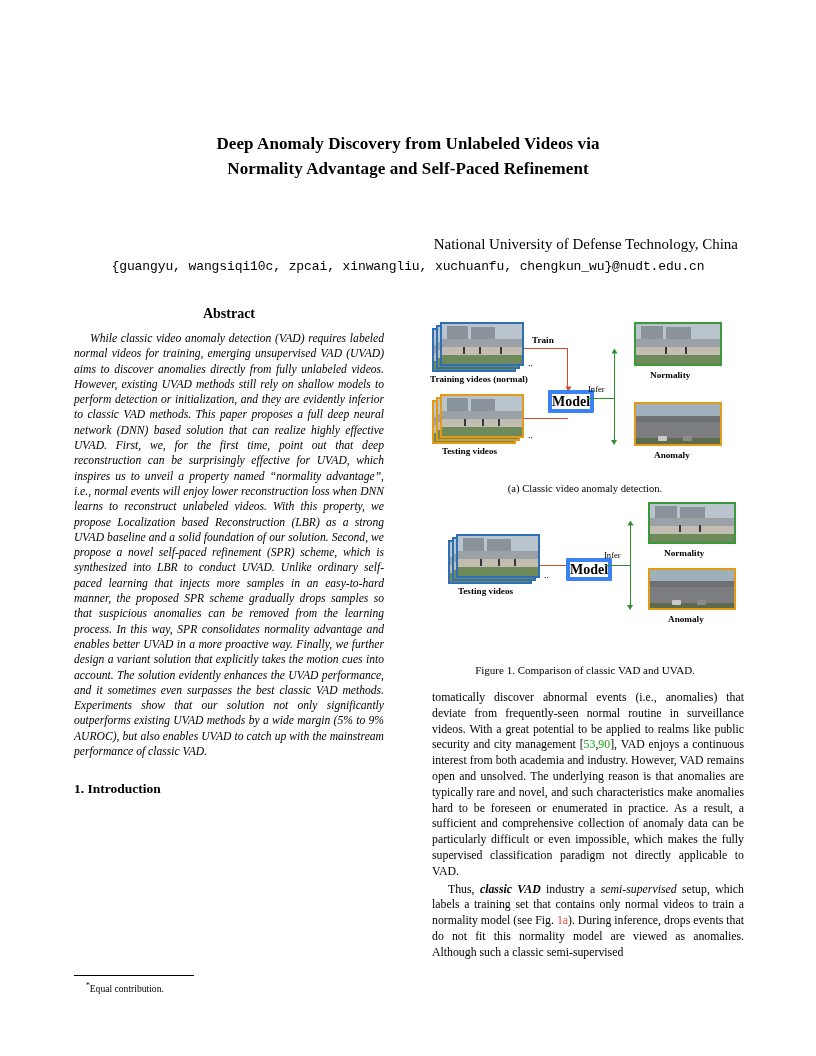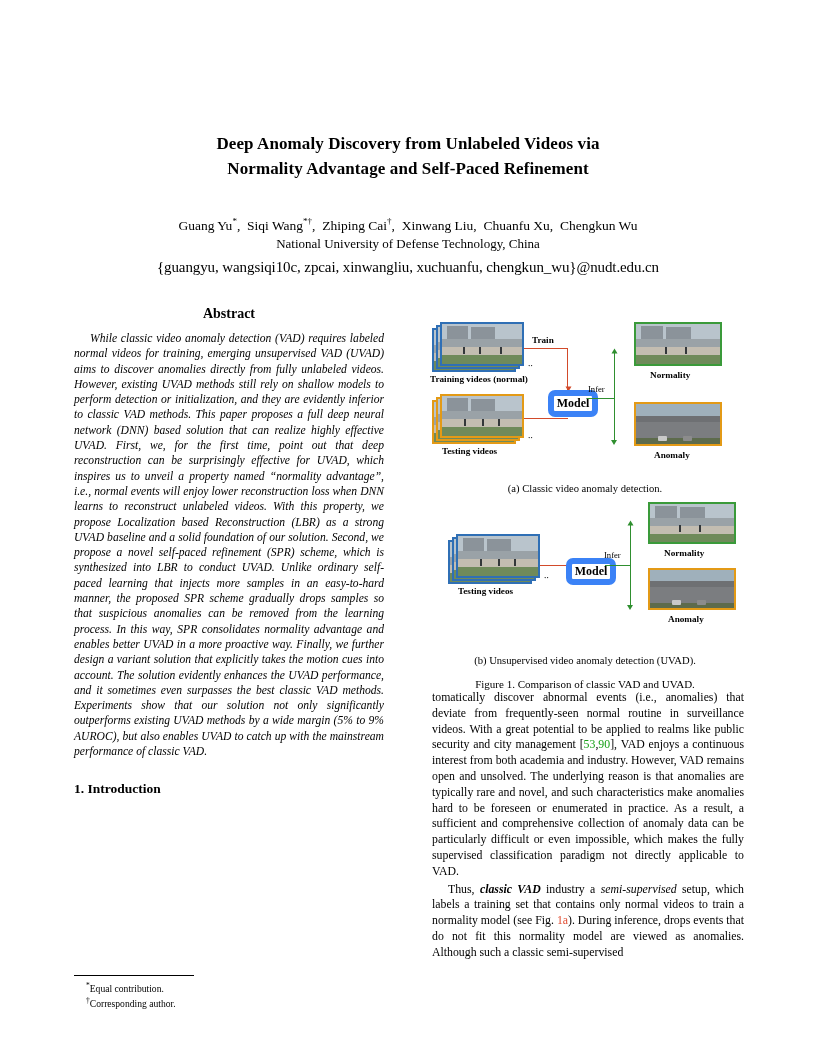--- a/index.html
+++ b/index.html
@@ -46,31 +46,31 @@
   }
   .authors .sup {
     font-size: 9px;
     vertical-align: super;
   }
   .affil {
     position: absolute;
     left: 78px;
     top: 236px;
     width: 660px;
-    text-align: center;
-    font-size: 13px;
+    text-align: right;
+    font-size: 15px;
   }
   .emails {
     position: absolute;
     left: 78px;
     top: 259px;
     width: 660px;
     text-align: center;
-    font-family: Liberation Serif, serif;
-    font-size: 15px;
+    font-family: Liberation Mono, monospace;
+    font-size: 13px;
     letter-spacing: -0.1px;
   }
 
   
   .col-left {
     position: absolute;
     left: 74px;
     top: 306px;
     width: 310px;
   }
@@ -226,29 +226,29 @@
     white-space: nowrap;
   }
   .fig-smalllabel {
     position: absolute;
     font-size: 8.6px;
     white-space: nowrap;
   }
 
   .model-box {
     position: absolute;
-    border: 6px solid #3b82f6;
+    border: 4px solid #3b82f6;
     background: #fff;
-    font-size: 12px;
+    font-size: 14px;
     font-weight: bold;
     text-align: center;
     line-height: 15px;
     height: 15px;
     width: 38px;
-    border-radius: 7px;
+    border-radius: 1px;
   }
 
   .arrow-line {
     position: absolute;
     background: #d24a2a;
     height: 1.2px;
   }
   .arrow-line.green { background: #2f8f2f; }
   .arrow-line.vert { width: 1.2px; height: auto; }
 
@@ -270,41 +270,37 @@
 </head>
 <body>
 
 <div class="page">
 
   <div class="title">
     <span>Deep Anomaly Discovery from Unlabeled Videos via</span><br>
     <span>Normality Advantage and Self-Paced Refinement</span>
   </div>
 
-  <div class="authors">
-    Guang Yu<span class="sup">*</span>,&nbsp; Siqi Wang<span class="sup">*†</span>,&nbsp; Zhiping Cai<span class="sup">†</span>,&nbsp; Xinwang Liu,&nbsp; Chuanfu Xu,&nbsp; Chengkun Wu
-  </div>
   <div class="affil">National University of Defense Technology, China</div>
   <div class="emails">{guangyu, wangsiqi10c, zpcai, xinwangliu, xuchuanfu, chengkun_wu}@nudt.edu.cn</div>
 
   <div class="col-left">
     <div class="section-head">Abstract</div>
     <div class="abstract-body">
       <p>While classic video anomaly detection (VAD) requires labeled normal videos for training, emerging unsupervised VAD (UVAD) aims to discover anomalies directly from fully unlabeled videos. However, existing UVAD methods still rely on shallow models to perform detection or initialization, and they are evidently inferior to classic VAD methods. This paper proposes a full deep neural network (DNN) based solution that can realize highly effective UVAD. First, we, for the first time, point out that deep reconstruction can be surprisingly effective for UVAD, which inspires us to unveil a property named “normality advantage”, i.e., normal events will enjoy lower reconstruction loss when DNN learns to reconstruct unlabeled videos. With this property, we propose Localization based Reconstruction (LBR) as a strong UVAD baseline and a solid foundation of our solution. Second, we propose a novel self-paced refinement (SPR) scheme, which is synthesized into LBR to conduct UVAD. Unlike ordinary self-paced learning that injects more samples in an easy-to-hard manner, the proposed SPR scheme gradually drops samples so that suspicious anomalies can be removed from the learning process. In this way, SPR consolidates normality advantage and enables better UVAD in a more proactive way. Finally, we further design a variant solution that explicitly takes the motion cues into account. The solution evidently enhances the UVAD performance, and it sometimes even surpasses the best classic VAD methods. Experiments show that our solution not only significantly outperforms existing UVAD methods by a wide margin (5% to 9% AUROC), but also enables UVAD to catch up with the mainstream performance of classic VAD.</p>
     </div>
 
     <div style="height:22px"></div>
 
     <div class="section-head-left">1. Introduction</div>
   </div>
 
   <div class="footnote-rule"></div>
   <div class="footnotes">
     <div><span class="sup">*</span><span>Equal contribution.</span></div>
-    <div><span class="sup">†</span><span>Corresponding author.</span></div>
   </div>
 
   <div class="figure">
 
     <div class="fig-panel" style="height:168px">
 
       <div class="stack" style="left:8px; top:10px;">
         <div class="sh s3">
             <div class="scene">
               <div class="sky"></div>
@@ -516,21 +512,20 @@
               <div class="path"></div>
               <div class="grass"></div>
               <div class="car" style="left:26%; background:#c9c9c9"></div>
               <div class="car" style="left:56%; background:#8c8c8c"></div>
             </div>
           </div>
       </div>
       <div class="fig-label" style="left:244px; top:112px;">Anomaly</div>
     </div>
 
-    <div class="fig-caption">(b) Unsupervised video anomaly detection (UVAD).</div>
     <div class="fig-maincaption">Figure 1. Comparison of classic VAD and UVAD.</div>
   </div>
 
   <div class="col-right" style="top:690px;">
     <div class="body-text">
       <p class="noindent">
         <span>tomatically discover abnormal events (i.e., anomalies) that deviate from frequently-seen normal routine in surveillance videos. With a great potential to be applied to realms like public security and city management [</span><span class="link">53</span>,<span class="link">90</span><span>], VAD enjoys a continuous interest from both academia and industry. However, VAD remains open and unsolved. The underlying reason is that anomalies are typically rare and novel, and such characteristics make anomalies hard to be foreseen or enumerated in practice. As a result, a sufficient and comprehensive collection of anomaly data can be particularly difficult or even impossible, which makes the fully supervised classification paradigm not directly applicable to VAD.</span>
       </p>
       <p style="margin-top:2px;">
         <span>Thus, </span><b><i>classic VAD</i></b><span> industry a </span><i>semi-supervised</i><span> setup, which labels a training set that contains only normal videos to train a normality model (see Fig. </span><span class="link-red">1a</span><span>). During inference, drops events that do not fit this normality model are viewed as anomalies.  Although such a classic semi-supervised</span>

